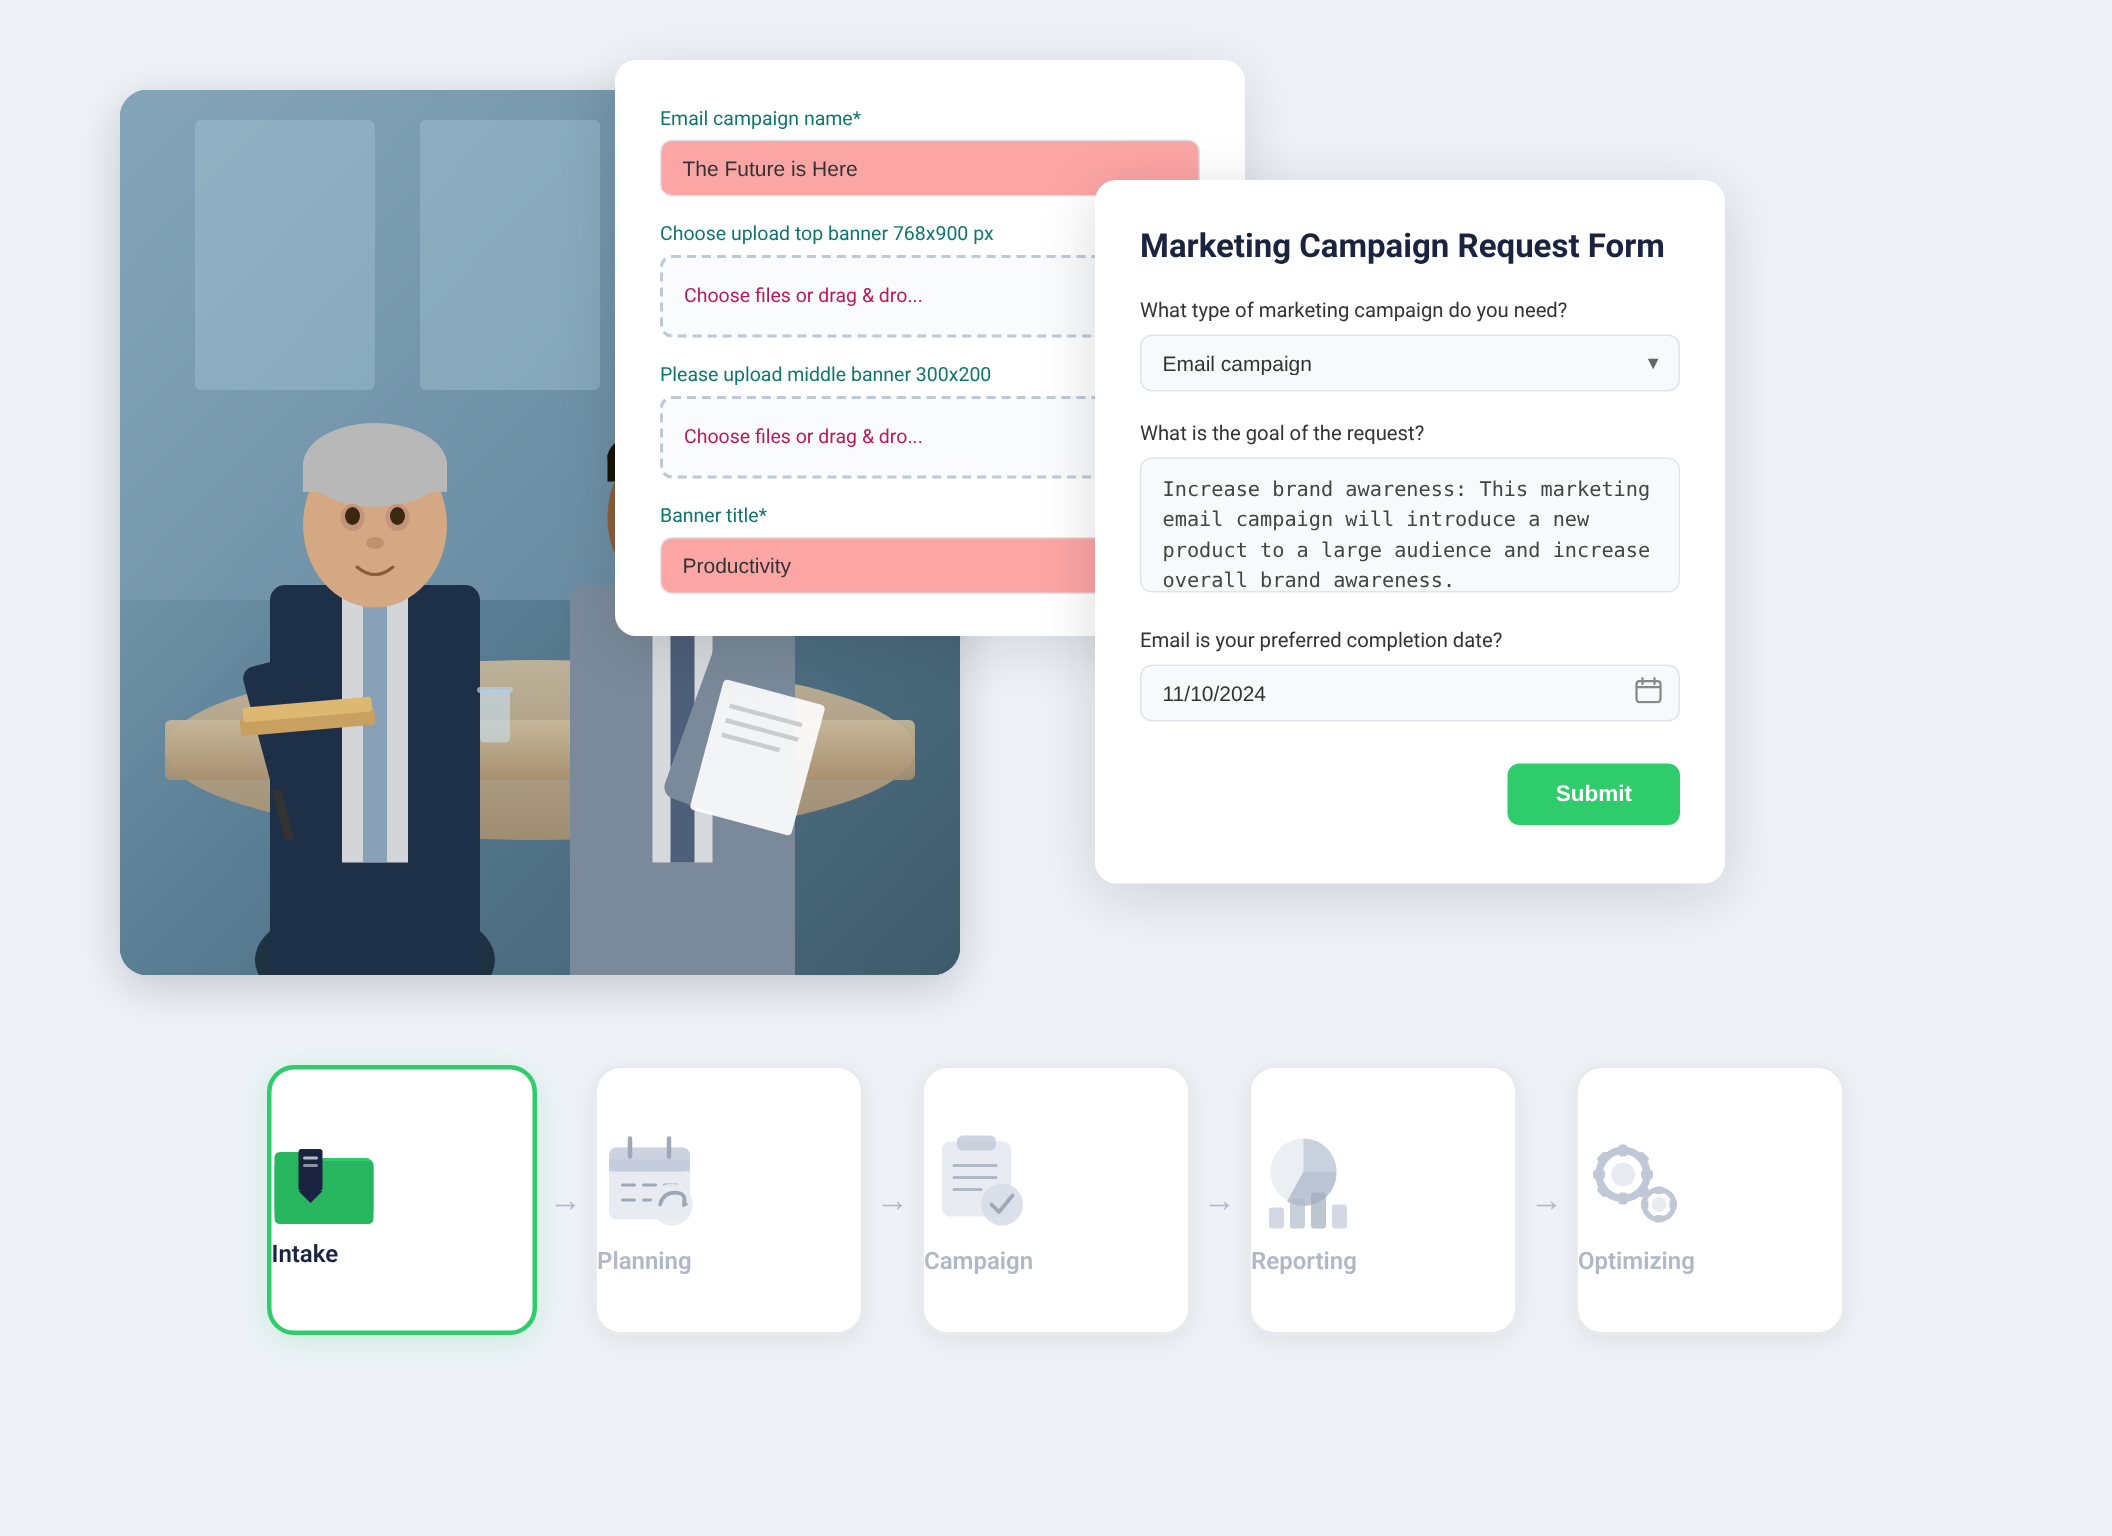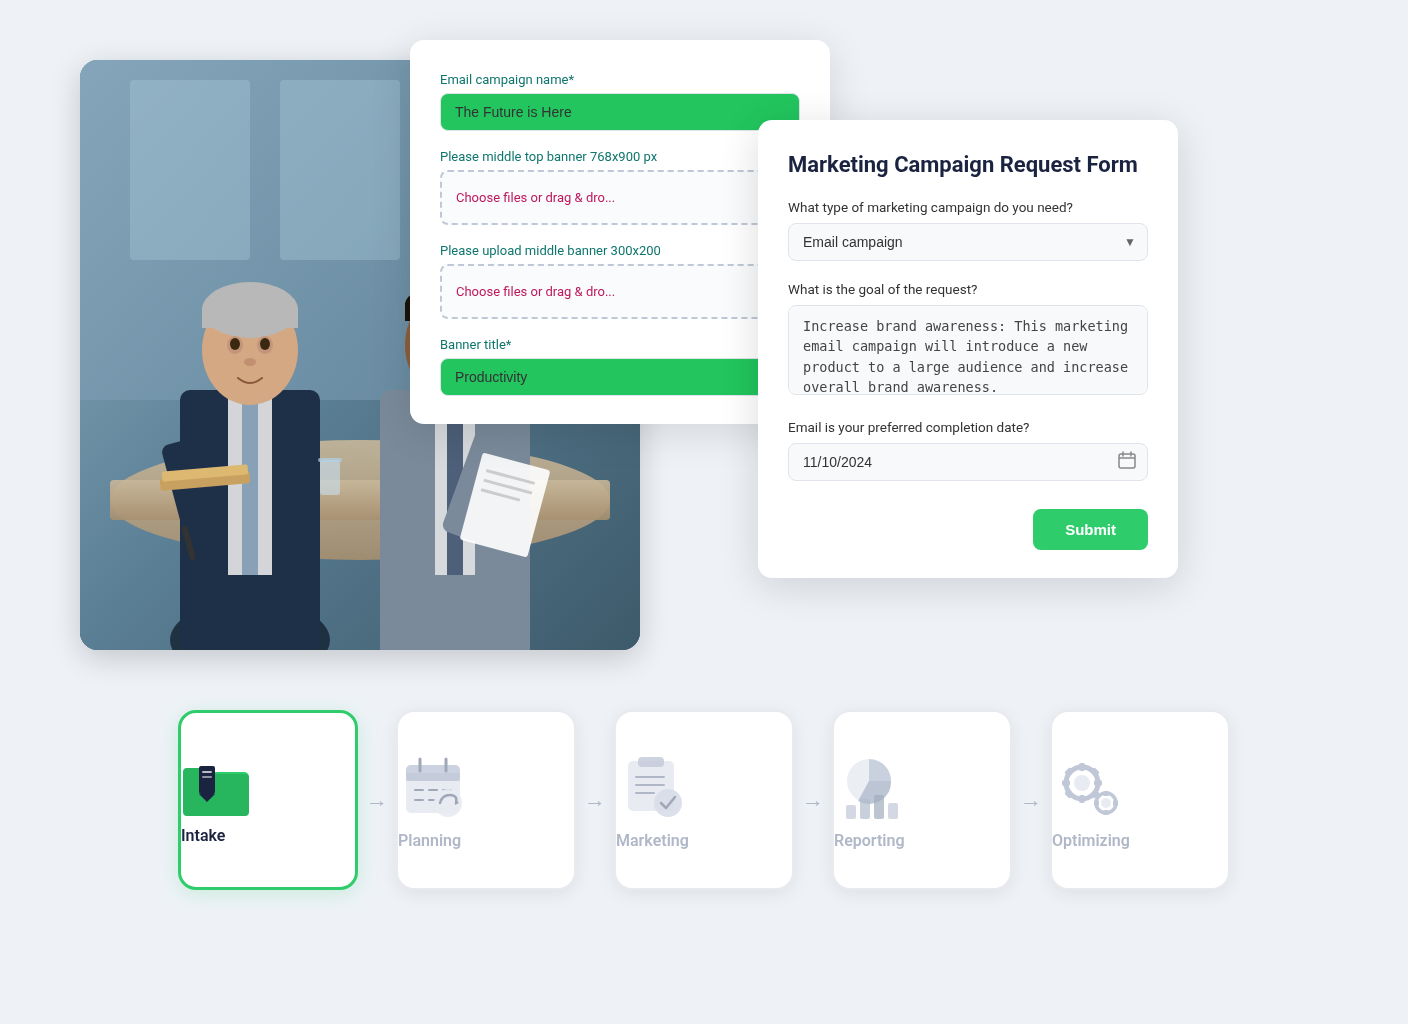--- a/index.html
+++ b/index.html
@@ -88,21 +88,21 @@
       display: block;
     }
 
     .form-input {
       width: 100%;
       border: 1.5px solid #e0e4ea;
       border-radius: 8px;
       padding: 10px 14px;
       font-size: 14px;
       color: #333;
-      background: #22c55e;
+      background: #fca5a5;
       margin-bottom: 18px;
       outline: none;
     }
 
     .upload-box {
       width: 100%;
       border: 2px dashed #bfc8d6;
       border-radius: 8px;
       padding: 18px 14px;
       text-align: left;
@@ -110,24 +110,24 @@
       font-size: 13px;
       background: #fafbfc;
       margin-bottom: 18px;
     }
 
     
     .marketing-card {
       width: 420px;
       background: white;
       border-radius: 14px;
-      padding: 32px 30px 28px 30px;
+      padding: 32px 30px 39px 30px;
       box-shadow: 0 8px 40px rgba(0,0,0,0.14);
       position: absolute;
-      left: 678px;
+      left: 650px;
       top: 80px;
       z-index: 3;
     }
 
     .form-group {
       margin-bottom: 20px;
     }
 
     .form-question {
       font-size: 13.5px;
@@ -372,21 +372,21 @@
           <rect x="82" y="408" width="86" height="10" fill="#ddb870" rx="2" transform="rotate(-5 125 413)"></rect>
         </svg>
       </div>
     </div>
 
     <div class="creative-brief-card">
 
       <label class="form-label">Email campaign name*</label>
       <input class="form-input" type="text" value="The Future is Here" style="">
 
-      <label class="form-label">Please middle top banner 768x900 px</label>
+      <label class="form-label">Choose upload top banner 768x900 px</label>
       <div class="upload-box">
         <span>Choose files or drag &amp; dro...</span>
       </div>
 
       <label class="form-label">Please upload middle banner 300x200</label>
       <div class="upload-box">
         <span>Choose files or drag &amp; dro...</span>
       </div>
 
       <label class="form-label">Banner title*</label>
@@ -486,21 +486,21 @@
         <rect x="12" y="10" width="46" height="50" rx="5" fill="#d8dde8" opacity="0.6"></rect>
         <rect x="22" y="6" width="26" height="10" rx="4" fill="#c0c8d8" opacity="0.8"></rect>
 
         <line x1="20" y1="26" x2="48" y2="26" stroke="#b0b8c8" stroke-width="2" stroke-linecap="round"></line>
         <line x1="20" y1="34" x2="48" y2="34" stroke="#b0b8c8" stroke-width="2" stroke-linecap="round"></line>
         <line x1="20" y1="42" x2="38" y2="42" stroke="#b0b8c8" stroke-width="2" stroke-linecap="round"></line>
 
         <circle cx="52" cy="52" r="14" fill="#d8dde8" opacity="0.9"></circle>
         <path d="M45 52 L50 57 L59 46" stroke="#a0a8b8" stroke-width="2.5" fill="none" stroke-linecap="round" stroke-linejoin="round"></path>
       </svg>
-      <span class="step-label">Marketing</span>
+      <span class="step-label">Campaign</span>
     </div>
 
     <span class="step-arrow">→</span>
 
     <div class="workflow-step">
       <svg class="step-icon" viewBox="0 0 70 70" xmlns="http://www.w3.org/2000/svg">
 
         <circle cx="35" cy="30" r="22" fill="#d8dde8" opacity="0.5"></circle>
 
         <path d="M35 30 L35 8 A22 22 0 0 1 57 30 Z" fill="#c0c8d8" opacity="0.8"></path>

